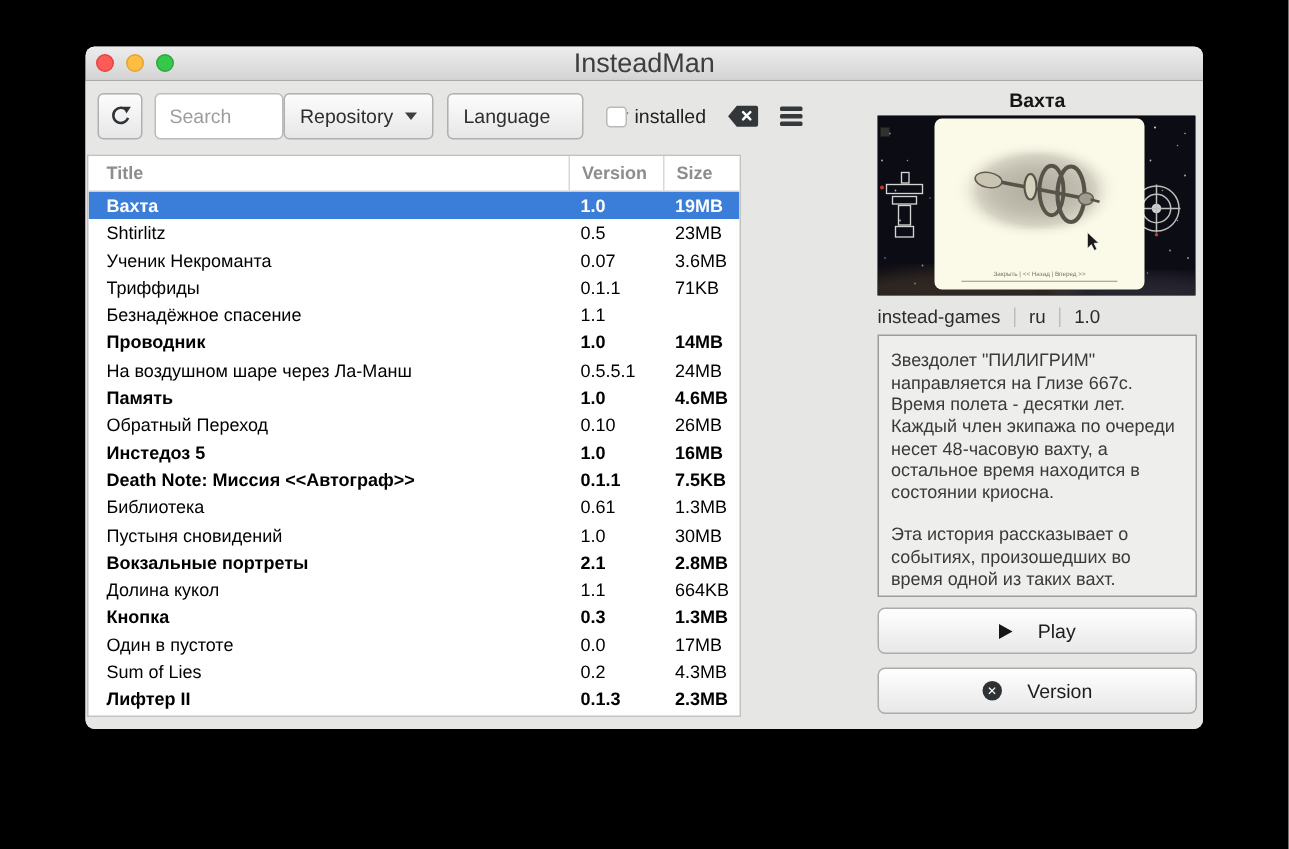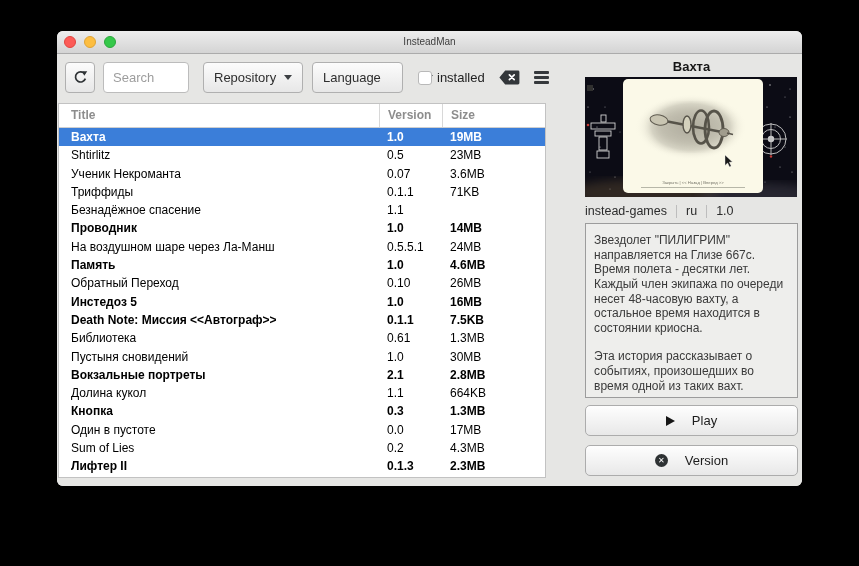--- a/index.html
+++ b/index.html
@@ -5,41 +5,41 @@
   html,body{margin:0;padding:0;}
   body{width:859px;height:566px;background:#000;font-family:"Liberation Sans","DejaVu Sans",sans-serif;overflow:hidden;position:relative;}
   .window{position:absolute;left:57px;top:31px;width:745px;height:455px;border-radius:6px;background:#e6e6e4;box-shadow:0 12px 36px rgba(0,0,0,.7);}
   
   .titlebar{position:absolute;top:0;left:0;right:0;height:22px;border-radius:6px 6px 0 0;background:linear-gradient(#ededed,#d4d4d4);border-bottom:1px solid #ababab;}
   .traffic{position:absolute;left:7px;top:5px;display:flex;gap:8px;}
   .tl{width:12px;height:12px;border-radius:50%;box-sizing:border-box;}
   .tl.red{background:#fc5b57;border:1px solid #e2453f;}
   .tl.yellow{background:#fdbe41;border:1px solid #e0a435;}
   .tl.green{background:#35c84a;border:1px solid #2ca73c;}
-  .wtitle{text-align:center;line-height:22px;font-size:10px;color:#3e3e3e;}
+  .wtitle{text-align:center;line-height:22px;font-size:18px;color:#3e3e3e;}
   
   .content{position:absolute;top:23px;left:0;right:0;bottom:0;border-radius:0 0 6px 6px;background:#e6e6e4;}
   
   .toolbar{position:absolute;top:8px;left:8px;height:31px;display:flex;align-items:center;}
   .tb-btn{box-sizing:border-box;height:31px;background:linear-gradient(#fcfcfc,#e7e7e7);border:1px solid #b0b0b0;border-radius:4px;font-size:13px;color:#2e2e2e;display:flex;align-items:center;justify-content:center;padding:0;font-family:inherit;}
   .refresh{width:30px;}
   .search{box-sizing:border-box;width:86px;height:31px;margin-left:8px;border:1px solid #bcbcbc;border-radius:4px;padding:0 9px;font-size:13px;color:#333;font-family:inherit;outline:none;background:#fff;}
   .search::placeholder{color:#9d9d9d;}
   .drop{margin-left:6px;justify-content:space-between;padding:0 10px;}
-  .drop.repo{width:100px;margin-left:14px;}
+  .drop.repo{width:100px;margin-left:0;}
   .drop.lang{width:91px;margin-left:9px;gap:36px;}
   .caret{width:0;height:0;border-left:4.5px solid transparent;border-right:4.5px solid transparent;border-top:5px solid #3c4043;margin-left:8px;}
   .chk{display:flex;align-items:center;margin-left:15px;gap:5px;font-size:13px;color:#222;}
   .chkbox{width:14px;height:14px;box-sizing:border-box;background:#fff;border:1px solid #b9b9b9;border-radius:3px;}
   .icon-btn{background:none;border:none;padding:0;margin:0;display:flex;align-items:center;justify-content:center;}
   .bsp{margin-left:14px;width:22px;height:16px;}
   .menu{margin-left:13px;width:16px;height:13px;flex-direction:column;justify-content:space-between;}
   .menu i{display:block;width:15px;height:2.6px;background:#36393c;border-radius:1px;}
   
-  .table{position:absolute;left:1px;top:49px;width:488px;height:375px;background:#fff;border:1px solid #c2c2c2;box-sizing:border-box;overflow:hidden;}
+  .table{position:absolute;left:1px;top:49px;width:436px;height:375px;background:#fff;border:1px solid #c2c2c2;box-sizing:border-box;overflow:hidden;}
   .thead{display:grid;grid-template-columns:320px 63px 1fr;height:23px;line-height:23px;border-bottom:1px solid #cfcfcf;background:#fff;}
   .th{font-size:12px;font-weight:bold;color:#8d8d8d;padding-left:12px;box-sizing:border-box;white-space:nowrap;overflow:hidden;}
   .th.vline{border-left:1px solid #d8d8d8;padding-left:8px;}
   .tbody{height:351px;overflow:hidden;}
   .tr{display:grid;grid-template-columns:320px 63px 1fr;height:18.3px;line-height:18.3px;font-size:12px;color:#000;}
   .tr .td{white-space:nowrap;overflow:hidden;box-sizing:border-box;}
   .td-title{padding-left:12px;}
   .td-version,.td-size{padding-left:8px;}
   .tr.installed{font-weight:bold;}
   .tr.selected{background:#3b7ed9;color:#fff;}

